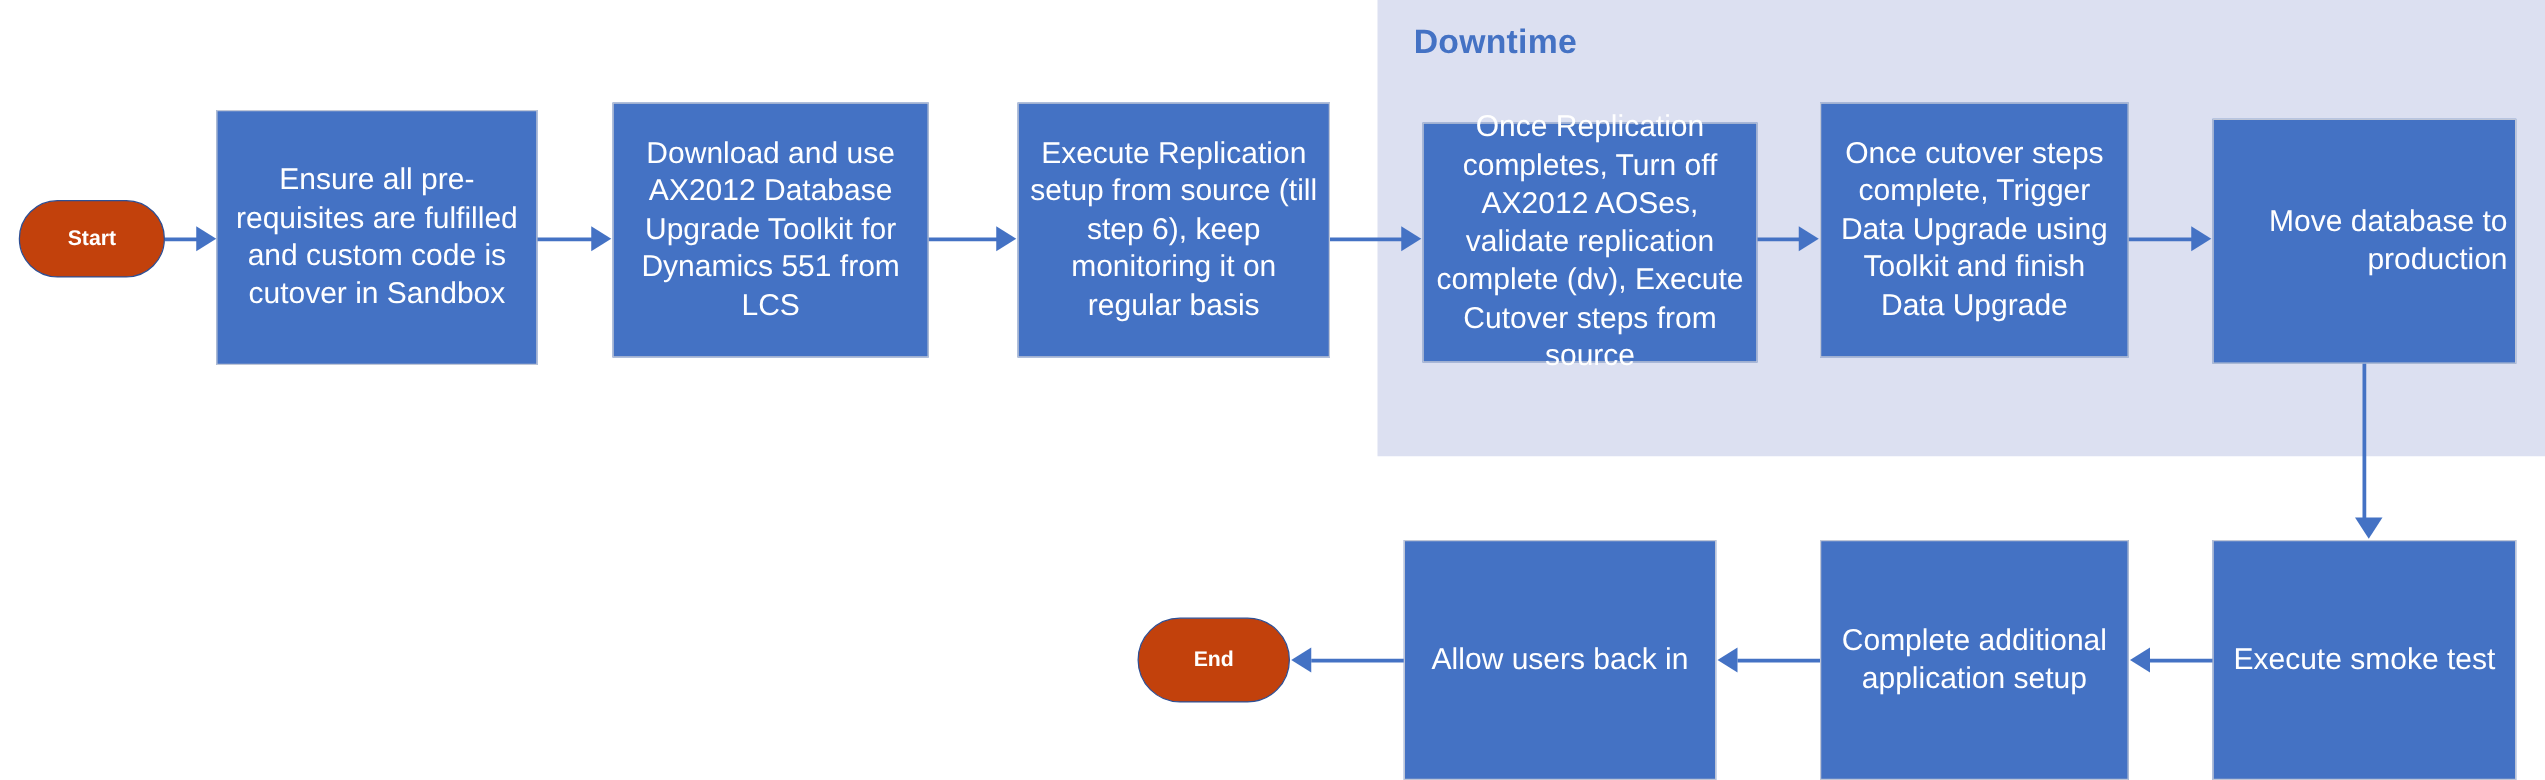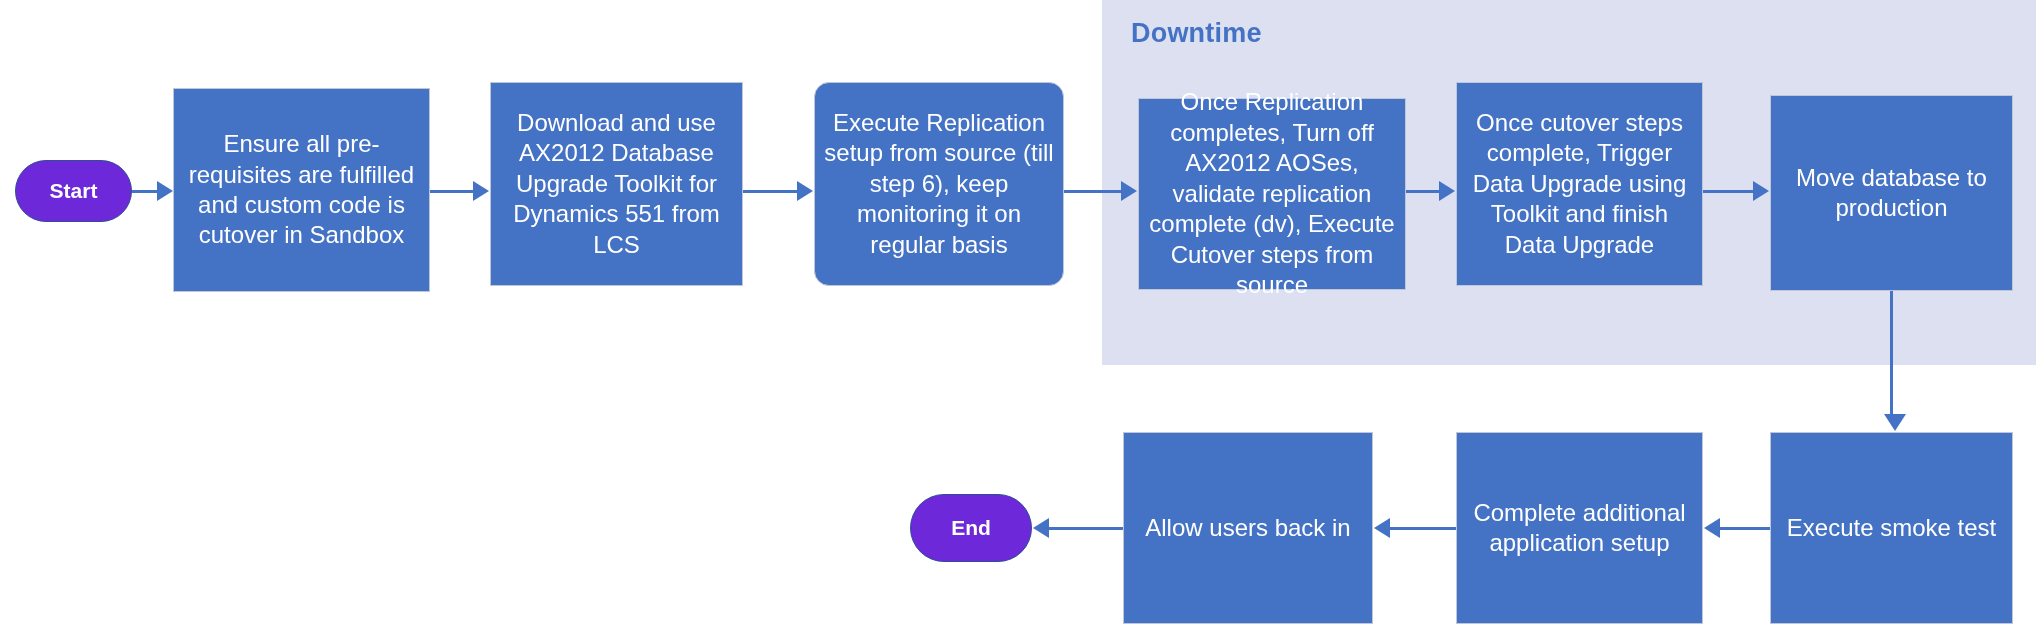--- a/index.html
+++ b/index.html
@@ -36,25 +36,25 @@
     font-size: 27px;
     font-weight: bold;
     color: #4472c4;
     letter-spacing: 0.2px;
     white-space: nowrap;
   }
 
   
   .pill {
     position: absolute;
-    background: #6d28d9;
+    background: #c2410c;
     border: 1px solid #2e4f94;
     border-radius: 46px;
     color: #ffffff;
-    font-size: 21px;
+    font-size: 17px;
     font-weight: bold;
     display: flex;
     align-items: center;
     justify-content: center;
     box-sizing: border-box;
     text-align: center;
   }
 
   
   .pbox {
@@ -119,33 +119,33 @@
   </div>
 
   <div class="pbox" style="left:173px; top:88px; width:257px; height:204px;">
     <span>Ensure all pre-requisites are fulfilled and custom code is cutover in Sandbox</span>
   </div>
 
   <div class="pbox" style="left:490px; top:82px; width:253px; height:204px;">
     <span>Download and use AX2012 Database Upgrade Toolkit for Dynamics 551 from LCS</span>
   </div>
 
-  <div class="pbox" style="left:814px; top:82px; width:250px; height:204px;border-radius:15px;">
+  <div class="pbox" style="left:814px; top:82px; width:250px; height:204px;">
     <span>Execute Replication setup from source (till step 6), keep monitoring it on regular basis</span>
   </div>
 
   <div class="pbox" style="left:1138px; top:98px; width:268px; height:192px;">
     <span>Once Replication completes, Turn off AX2012 AOSes, validate replication complete (dv), Execute Cutover steps from source</span>
   </div>
 
   <div class="pbox" style="left:1456px; top:82px; width:247px; height:204px;">
     <span>Once cutover steps complete, Trigger Data Upgrade using Toolkit and finish Data Upgrade</span>
   </div>
 
-  <div class="pbox" style="left:1770px; top:95px; width:243px; height:196px;">
+  <div class="pbox" style="left:1770px; top:95px; width:243px; height:196px;text-align:right;">
     <span>Move database to production</span>
   </div>
 
   <div class="pbox" style="left:1770px; top:432px; width:243px; height:192px;">
     <span>Execute smoke test</span>
   </div>
 
   <div class="pbox" style="left:1123px; top:432px; width:250px; height:192px;">
     <span>Allow users back in</span>
   </div>

